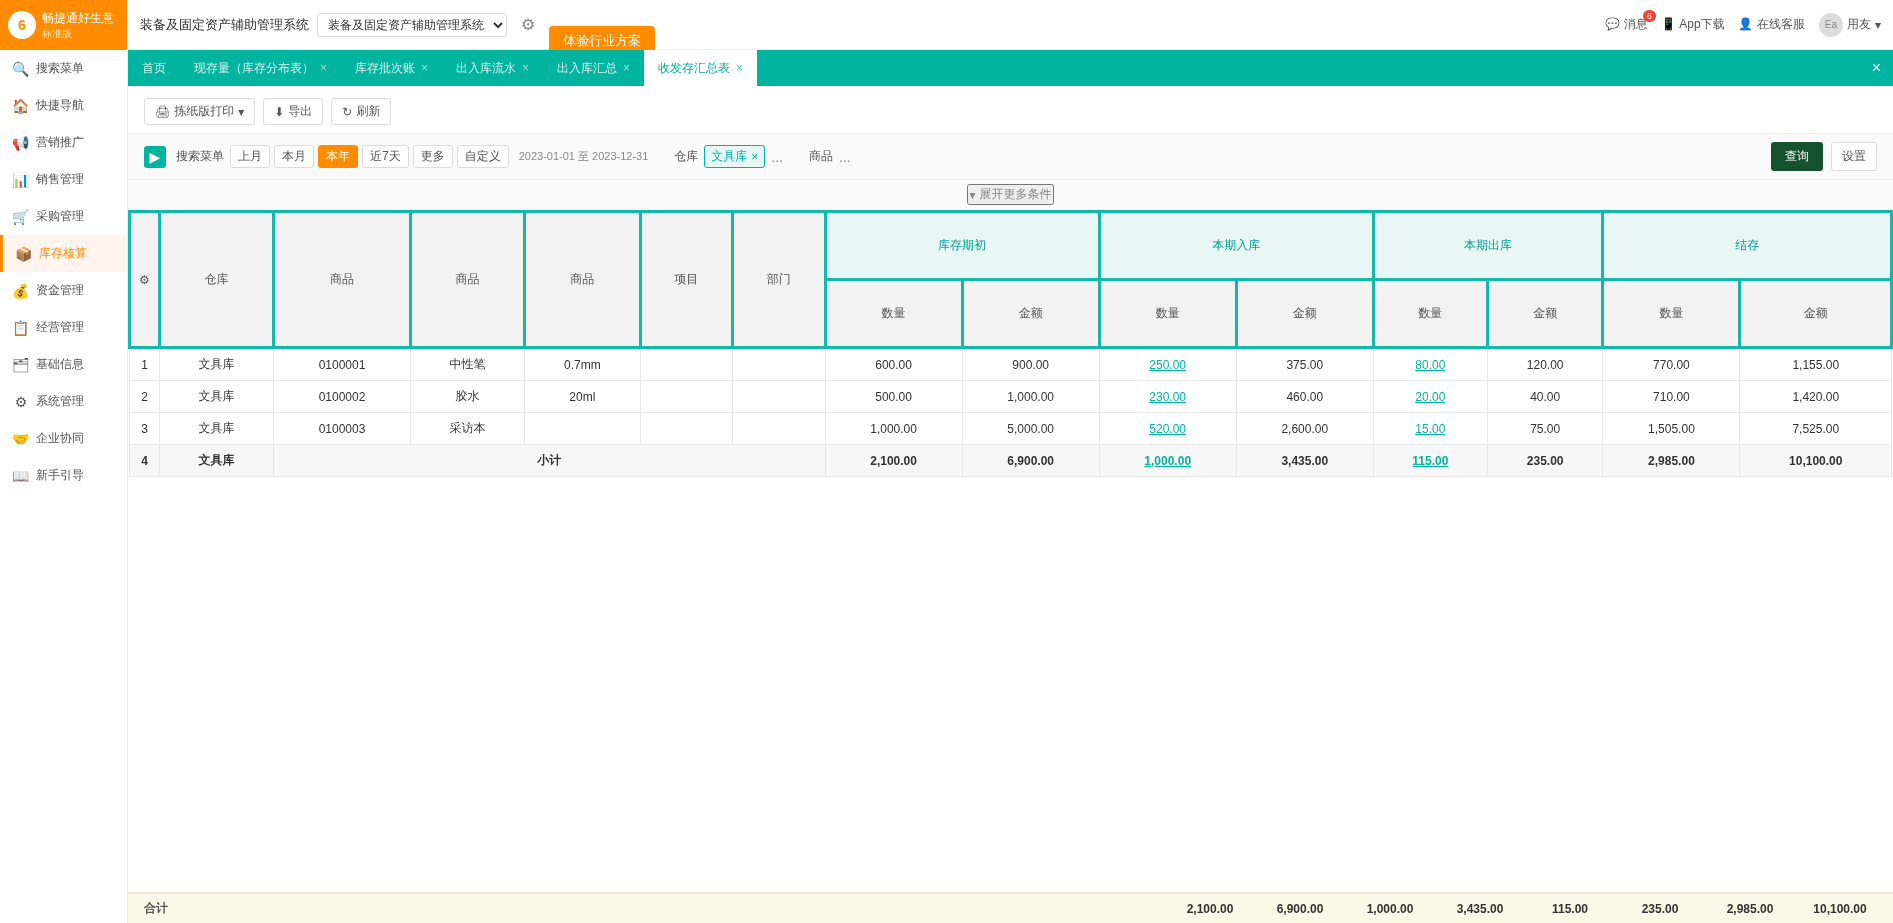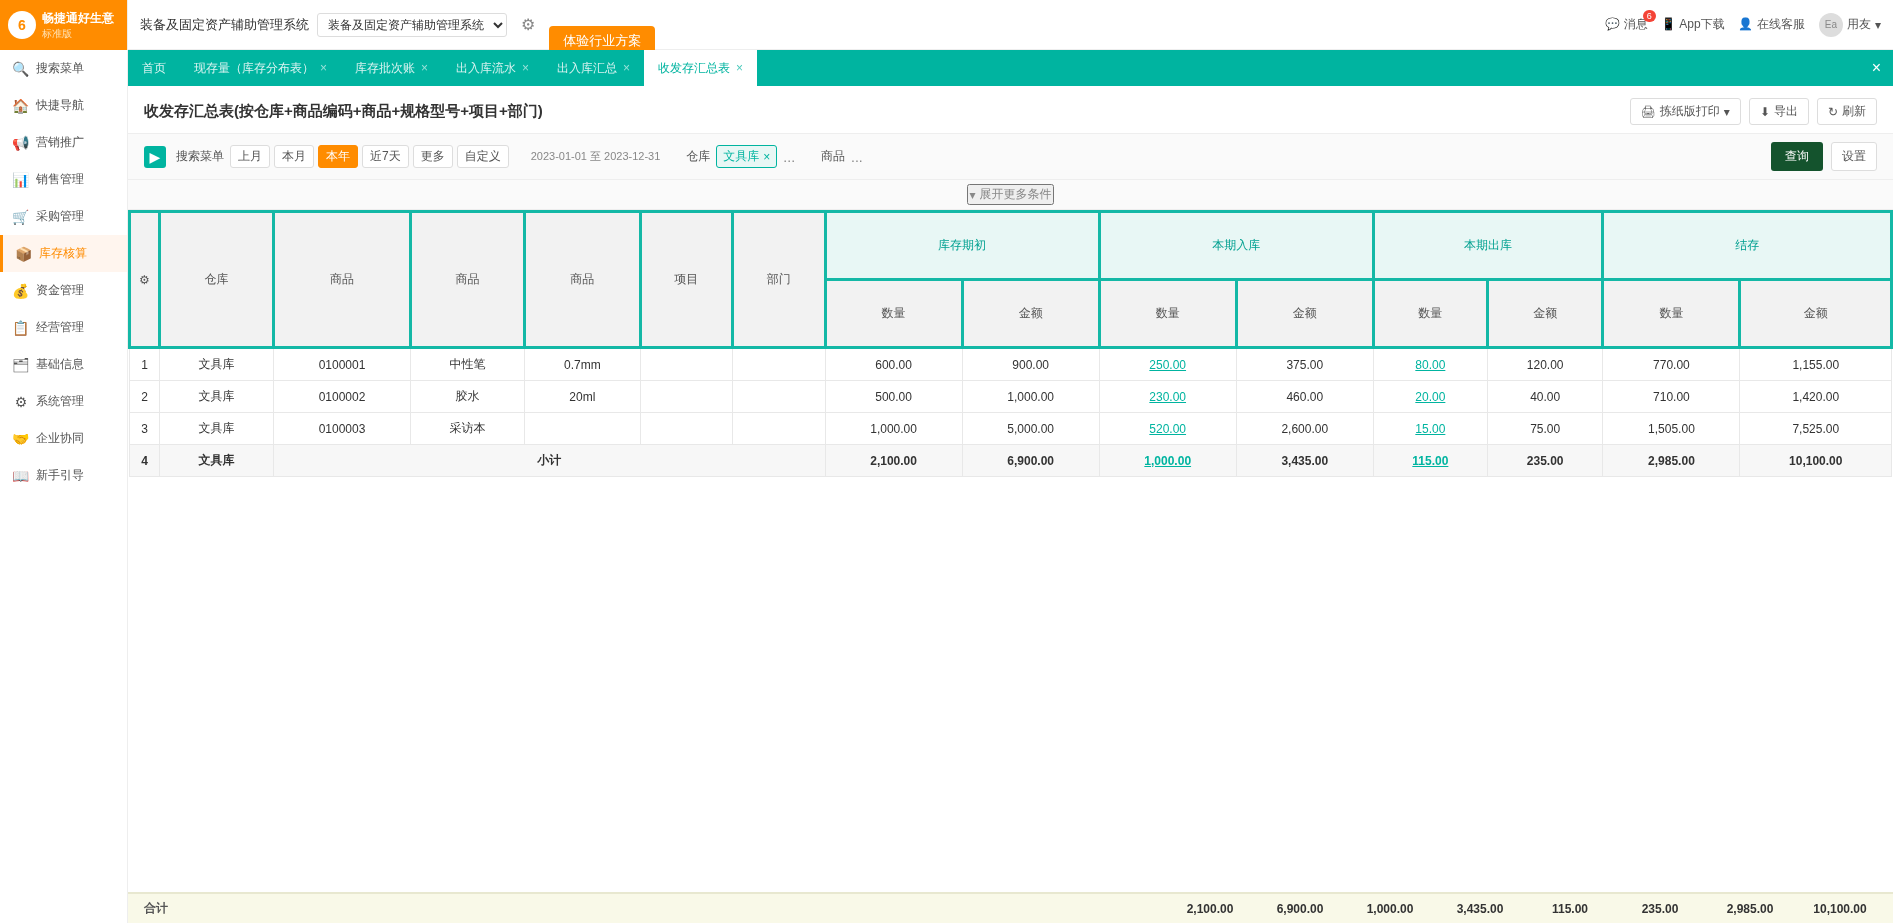--- a/index.html
+++ b/index.html
@@ -46,21 +46,21 @@
     .page-action-btn { display: flex; align-items: center; gap: 4px; padding: 4px 10px; border: 1px solid #ddd; border-radius: 3px; cursor: pointer; background: #fff; font-size: 12px; color: #555; }
 
     
     .filter-area { padding: 8px 16px; background: #fafafa; border-bottom: 1px solid #eee; display: flex; align-items: center; gap: 10px; flex-wrap: wrap; }
     .filter-arrow { background: #00b4a0; color: #fff; border: none; width: 22px; height: 22px; border-radius: 3px; cursor: pointer; font-size: 14px; display: flex; align-items: center; justify-content: center; flex-shrink: 0; }
     .filter-group { display: flex; align-items: center; gap: 6px; }
     .filter-label { color: #555; white-space: nowrap; }
     .filter-date-btns { display: flex; gap: 4px; align-items: center; }
     .filter-date-btn { padding: 2px 7px; border: 1px solid #ddd; border-radius: 3px; cursor: pointer; background: #fff; font-size: 12px; color: #555; }
     .filter-date-btn.active { background: #ff8c00; color: #fff; border-color: #ff8c00; }
-    .filter-date-range { color: #888; font-size: 11px; margin-left: 16px; }
+    .filter-date-range { color: #888; font-size: 11px; margin-left: 4px; }
     .filter-warehouse { display: flex; align-items: center; gap: 6px; margin-left: 16px; }
     .filter-warehouse-tag { display: flex; align-items: center; gap: 4px; background: #e8f7f5; border: 1px solid #00b4a0; border-radius: 3px; padding: 2px 6px; color: #00b4a0; font-size: 12px; }
     .filter-tag-close { cursor: pointer; color: #00b4a0; }
     .filter-ellipsis { color: #888; cursor: pointer; font-size: 14px; }
     .filter-product { display: flex; align-items: center; gap: 6px; margin-left: 16px; }
     .filter-actions { margin-left: auto; display: flex; gap: 8px; }
     .btn-query { background: #14532d; color: #fff; border: none; border-radius: 3px; padding: 5px 14px; font-size: 12px; cursor: pointer; }
     .btn-settings { background: #fff; color: #555; border: 1px solid #ddd; border-radius: 3px; padding: 5px 10px; font-size: 12px; cursor: pointer; }
 
     
@@ -86,21 +86,21 @@
   </style>
 </head>
 <body>
 
 <div class="sidebar">
   <div class="sidebar-logo">
     <div class="sidebar-logo-icon">
       <span>6</span>
     </div>
     <div>
-      <div style="color:#fff;font-size:12px;font-weight:bold;">畅捷通好生意</div>
+      <div style="color:#fff;font-size:12px;font-weight:normal;">畅捷通好生意</div>
       <div style="color:#ffe0b0;font-size:10px;">标准版</div>
     </div>
   </div>
   <div class="sidebar-nav">
     <div class="sidebar-item">
       <span class="sidebar-item-icon">🔍</span>
       <span>搜索菜单</span>
     </div>
     <div class="sidebar-item">
       <span class="sidebar-item-icon">🏠</span>
@@ -205,21 +205,20 @@
     <div class="tab active">
       <span>收发存汇总表</span>
       <span class="tab-close">×</span>
     </div>
     <div class="tabs-close-all">×</div>
   </div>
 
   <div class="page-content">
 
     <div class="page-header">
-      <div class="page-title">收发存汇总表(按仓库+商品编码+商品+规格型号+项目+部门)</div>
       <div class="page-actions">
         <button class="page-action-btn">
           <span>🖨</span>
           <span>拣纸版打印</span>
           <span>▾</span>
         </button>
         <button class="page-action-btn">
           <span>⬇</span>
           <span>导出</span>
         </button>

